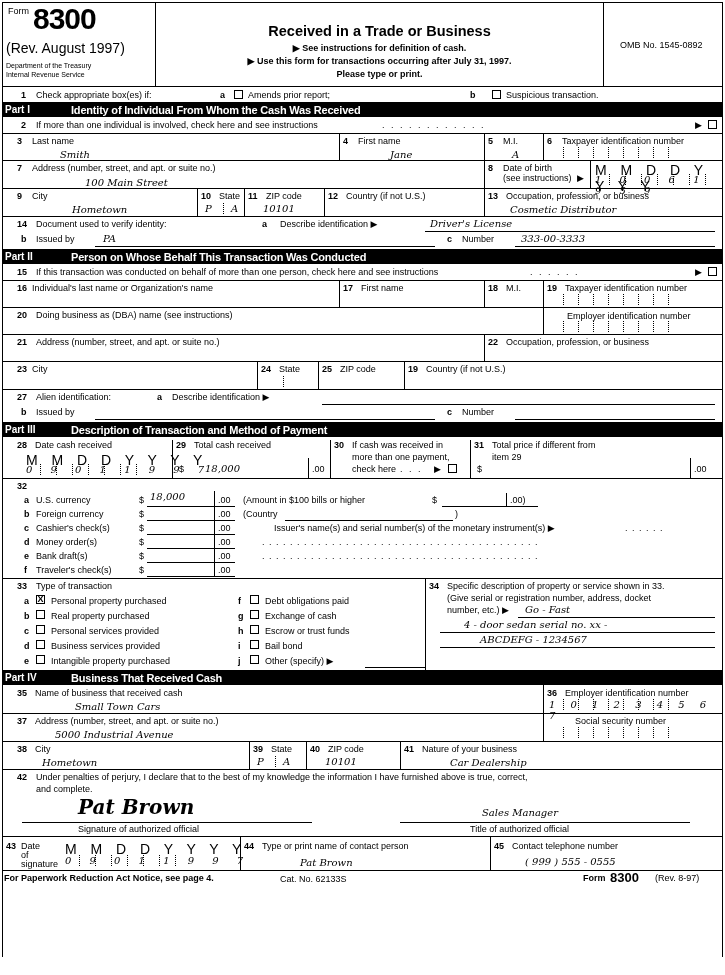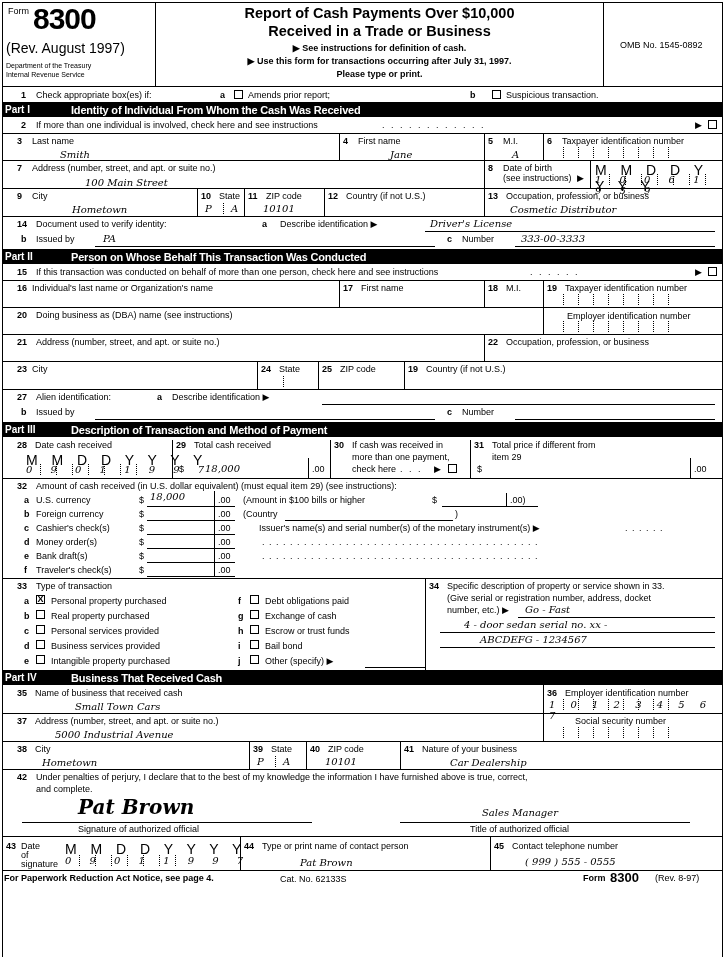--- a/index.html
+++ b/index.html
@@ -92,21 +92,20 @@
   <div class="line vline" style="left:155px; top:2px; height:84px;"></div>
   <div class="line vline" style="left:603px; top:2px; height:84px;"></div>
   <div class="line hline" style="left:2px; top:86px; width:721px;"></div>
 
   <div class="abs" style="left:8px; top:6px; font-size:9px;">Form</div>
   <div class="abs formnum" style="left:33px; top:2px;">8300</div>
   <div class="abs small" style="left:6px; top:40px;">(Rev. August 1997)</div>
   <div class="abs small" style="left:6px; top:62px; font-size:7px;">Department of the Treasury</div>
   <div class="abs small" style="left:6px; top:71px; font-size:7px;">Internal Revenue Service</div>
 
-  <div class="abs hdrtitle" style="left:158px; top:5px; width:443px;">Report of Cash Payments Over $10,000</div>
   <div class="abs bold" style="left:158px; top:43px; width:443px; text-align:center; font-size:9px;">▶ See instructions for definition of cash.</div>
   <div class="abs hdrtitle" style="left:158px; top:23px; width:443px;">Received in a Trade or Business</div>
   <div class="abs bold" style="left:158px; top:56px; width:443px; text-align:center; font-size:9px;">▶ Use this form for transactions occurring after July 31, 1997.</div>
   <div class="abs bold" style="left:158px; top:69px; width:443px; text-align:center; font-size:9px;">Please type or print.</div>
 
   <div class="abs txt" style="left:620px; top:40px;">OMB No. 1545-0892</div>
 
   <div class="abs num" style="left:21px; top:90px;">1</div>
   <div class="abs txt" style="left:36px; top:90px;">Check appropriate box(es) if:</div>
   <div class="abs txt bold" style="left:220px; top:90px;">a</div>
@@ -356,21 +355,20 @@
   <div class="abs num" style="left:474px; top:440px;">31</div>
   <div class="abs txt" style="left:492px; top:440px;">Total price if different from</div>
   <div class="abs txt" style="left:492px; top:452px;">item 29</div>
   <div class="abs txt" style="left:477px; top:464px;">$</div>
   <div class="abs txt" style="left:694px; top:464px;">.00</div>
   <div class="line vline" style="left:690px; top:458px; height:20px;"></div>
 
   <div class="line hline" style="left:2px; top:478px; width:721px;"></div>
 
   <div class="abs num" style="left:17px; top:481px;">32</div>
-  <div class="abs txt" style="left:36px; top:481px;">Amount of cash received (in U.S. dollar equivalent) (must equal item 29) (see instructions):</div>
 
   <div class="abs txt bold" style="left:24px; top:495px;">a</div>
   <div class="abs txt" style="left:36px; top:495px;">U.S. currency</div>
   <div class="abs txt" style="left:139px; top:495px;">$</div>
   <div class="abs hand" style="left:150px; top:491px;">18,000</div>
   <div class="abs txt" style="left:218px; top:495px;">.00</div>
   <div class="line hline" style="left:147px; top:506px; width:88px;"></div>
   <div class="line vline" style="left:214px; top:491px; height:15px;"></div>
   <div class="abs txt" style="left:243px; top:495px;">(Amount in $100 bills or higher</div>
   <div class="abs txt" style="left:432px; top:495px;">$</div>
@@ -387,21 +385,21 @@
   <div class="abs txt" style="left:243px; top:509px;">(Country</div>
   <div class="abs txt" style="left:455px; top:509px;">)</div>
   <div class="line hline" style="left:285px; top:520px; width:168px;"></div>
 
   <div class="abs txt bold" style="left:24px; top:523px;">c</div>
   <div class="abs txt" style="left:36px; top:523px;">Cashier's check(s)</div>
   <div class="abs txt" style="left:139px; top:523px;">$</div>
   <div class="abs txt" style="left:218px; top:523px;">.00</div>
   <div class="line hline" style="left:147px; top:534px; width:88px;"></div>
   <div class="line vline" style="left:214px; top:520px; height:14px;"></div>
-  <div class="abs txt" style="left:247px; top:523px;padding-left:12px;">Issuer's name(s) and serial number(s) of the monetary instrument(s) ▶</div>
+  <div class="abs txt" style="left:262px; top:523px;padding-left:12px;">Issuer's name(s) and serial number(s) of the monetary instrument(s) ▶</div>
   <div class="abs txt" style="left:625px; top:523px; letter-spacing:1px;">. . . . . .</div>
 
   <div class="abs txt bold" style="left:24px; top:537px;">d</div>
   <div class="abs txt" style="left:36px; top:537px;">Money order(s)</div>
   <div class="abs txt" style="left:139px; top:537px;">$</div>
   <div class="abs txt" style="left:218px; top:537px;">.00</div>
   <div class="line hline" style="left:147px; top:548px; width:88px;"></div>
   <div class="line vline" style="left:214px; top:534px; height:14px;"></div>
   <div class="abs txt" style="left:262px; top:537px; letter-spacing:1px;">. . . . . . . . . . . . . . . . . . . . . . . . . . . . . . . . . . . . . . . .</div>
 

